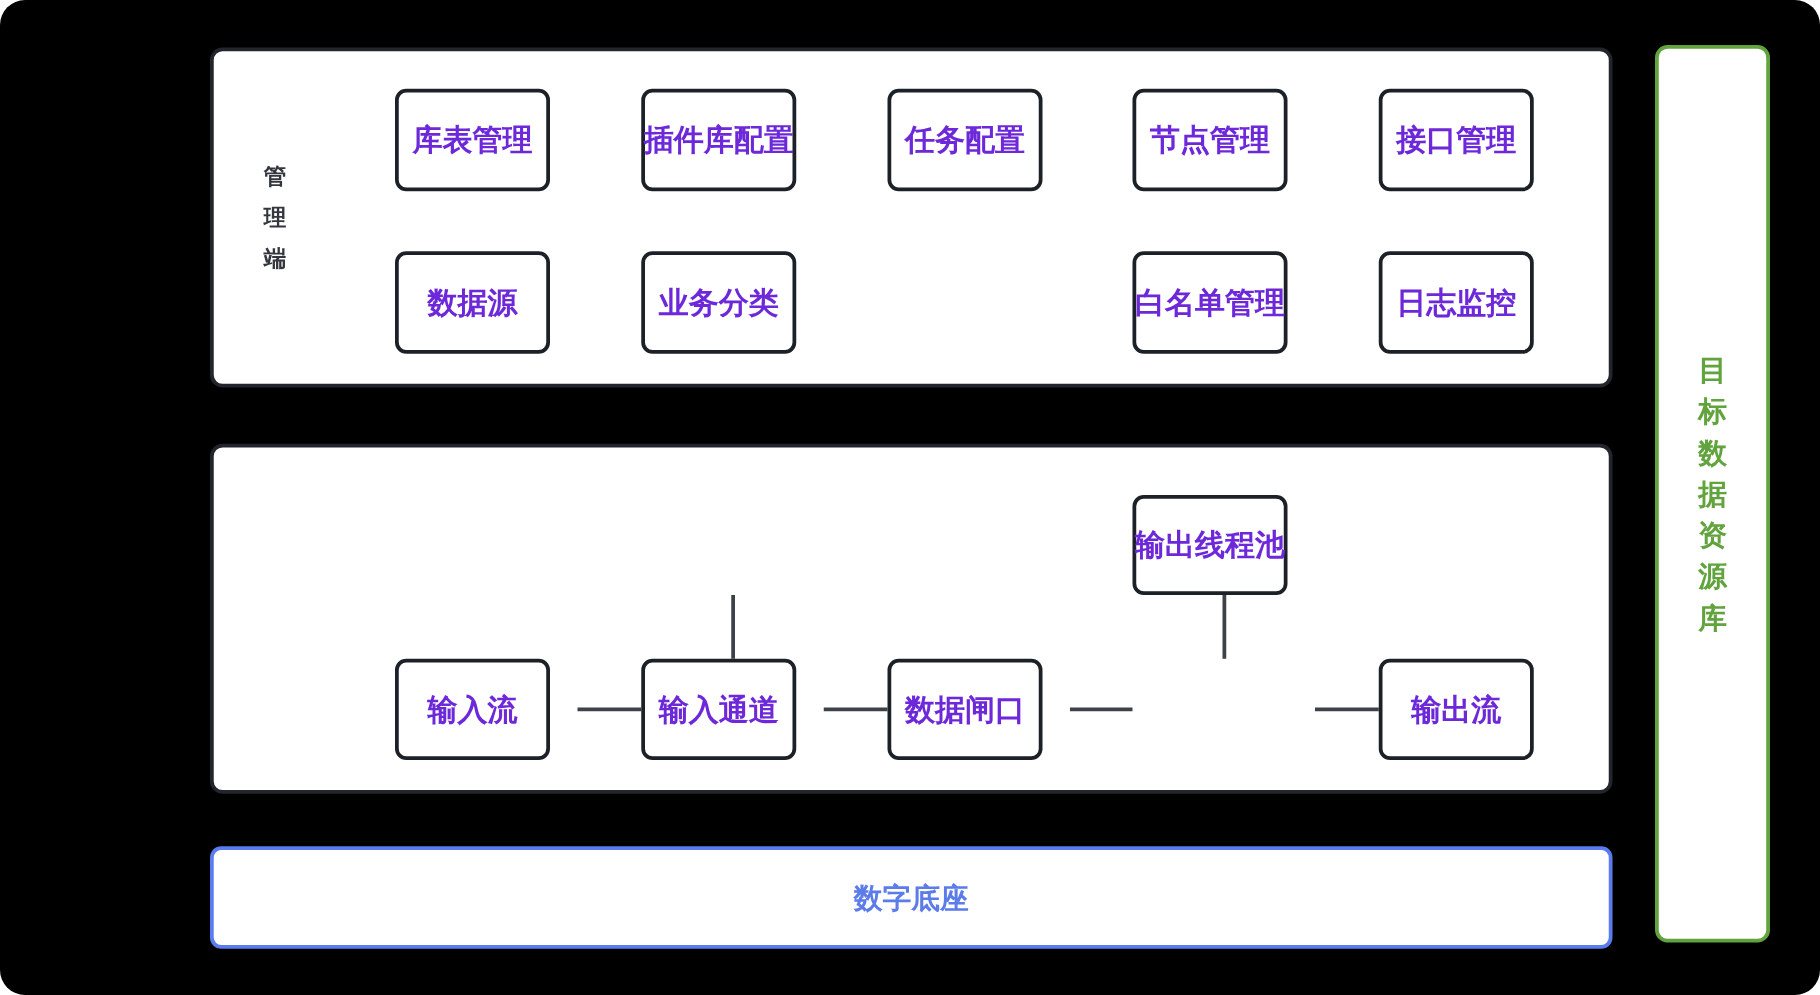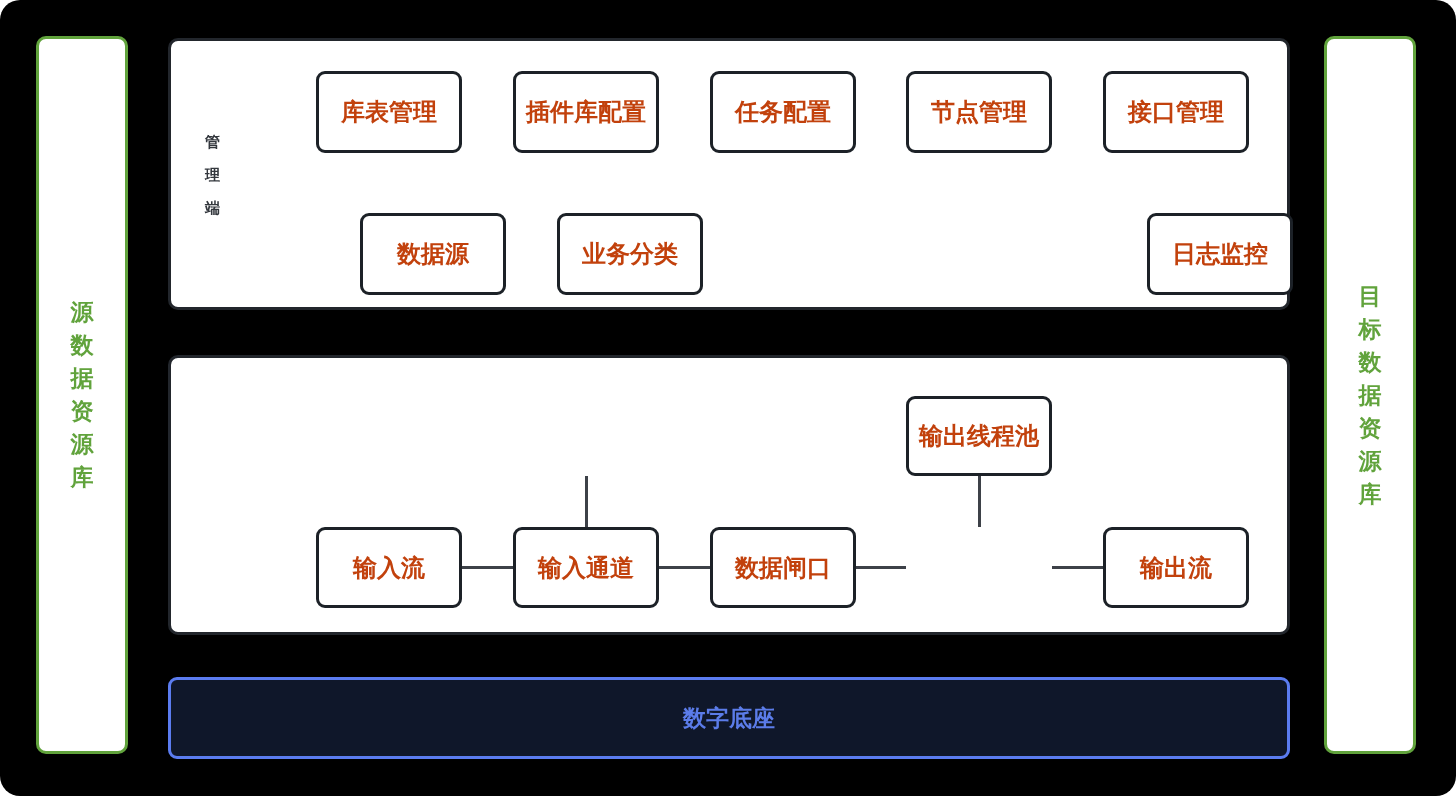--- a/index.html
+++ b/index.html
@@ -57,48 +57,48 @@
     position: absolute;
     left: 34px;
     top: 0;
     bottom: 0;
     display: flex;
     align-items: center;
   }
   .panel-label {
     width: 24px;
     color: #33373d;
-    font-size: 15px;
+    font-size: 18px;
     font-weight: 700;
     line-height: 33px;
     word-break: break-all;
-    text-align: left;
+    text-align: right;
   }
   
   .node {
     position: absolute;
-    width: 146px;
+    width: 124px;
     height: 82px;
     background: #ffffff;
     border: 3px solid #1c2127;
     border-radius: 9px;
     box-sizing: border-box;
     display: flex;
     align-items: center;
     justify-content: center;
-    color: #c2410c;
+    color: #6d28d9;
     font-size: 24px;
     font-weight: 700;
     white-space: nowrap;
   }
   
   .m-c1 { left: 145px; } .m-c2 { left: 342px; } .m-c3 { left: 539px; }
   .m-c4 { left: 735px; } .m-c5 { left: 932px; }
   .m-r1 { top: 30px; }
-  .m-r2 { top: 172px; margin-left: 44px; }
+  .m-r2 { top: 160px; }
   
   .e-pool { top: 38px; height: 80px; }
   .e-flow { top: 169px; height: 81px; }
   
   .conn {
     position: absolute;
     background: #3d4148;
   }
   .conn.v { width: 3px;  height: 51px; top: 118px; }
   .conn.h { height: 3px; top: 208px; }
@@ -108,56 +108,54 @@
   .conn.h2 { left: 488px; width: 51px; }
   .conn.h3 { left: 685px; width: 50px; }
   .conn.h4 { left: 881px; width: 51px; }
   
   .foundation {
     position: absolute;
     left: 168px;
     top: 677px;
     width: 1122px;
     height: 82px;
-    background: #0f172a;
+    background: #ffffff;
     border: 3px solid #5b7cf0;
     border-radius: 9px;
     box-sizing: border-box;
     display: flex;
     align-items: center;
     justify-content: center;
     color: #5b7ce9;
     font-size: 23px;
     font-weight: 700;
   }
 </style>
 </head>
 <body>
 
 <div class="canvas">
 
-  <div class="rail left">
-    <div class="rail-label">源数据资源库</div>
-  </div>
 
   <div class="rail right">
     <div class="rail-label">目标数据资源库</div>
   </div>
 
   <div class="panel management">
     <div class="panel-label-wrap">
       <div class="panel-label">管理端</div>
     </div>
     <div class="node m-c1 m-r1">库表管理</div>
     <div class="node m-c2 m-r1">插件库配置</div>
     <div class="node m-c3 m-r1">任务配置</div>
     <div class="node m-c4 m-r1">节点管理</div>
     <div class="node m-c5 m-r1">接口管理</div>
     <div class="node m-c1 m-r2">数据源</div>
     <div class="node m-c2 m-r2">业务分类</div>
+    <div class="node m-c4 m-r2">白名单管理</div>
     <div class="node m-c5 m-r2">日志监控</div>
   </div>
 
   <div class="panel execution">
 
     <div class="node m-c4 e-pool">输出线程池</div>
 
     <div class="conn v v1"></div>
     <div class="conn v v2"></div>
     <div class="conn h h1"></div>

